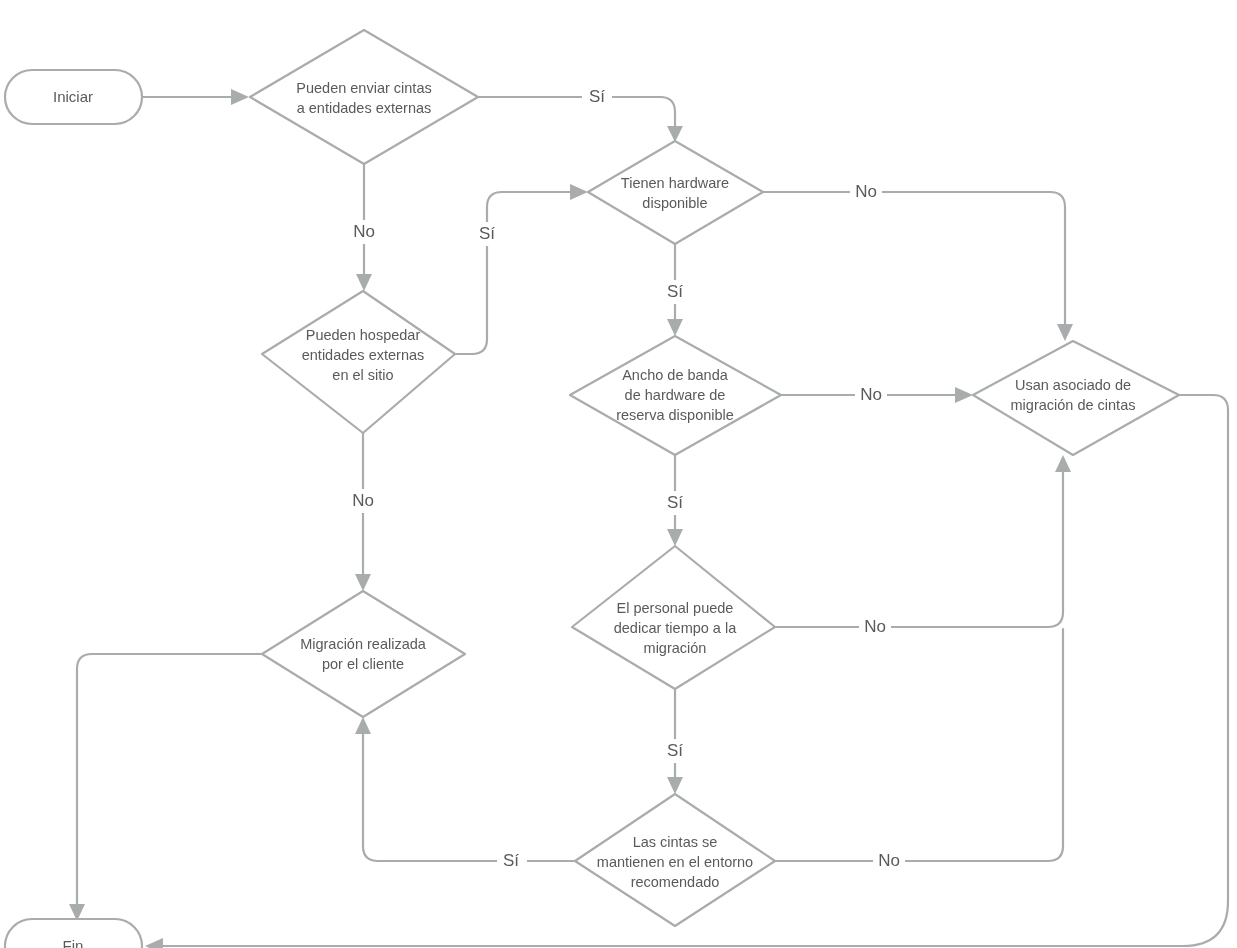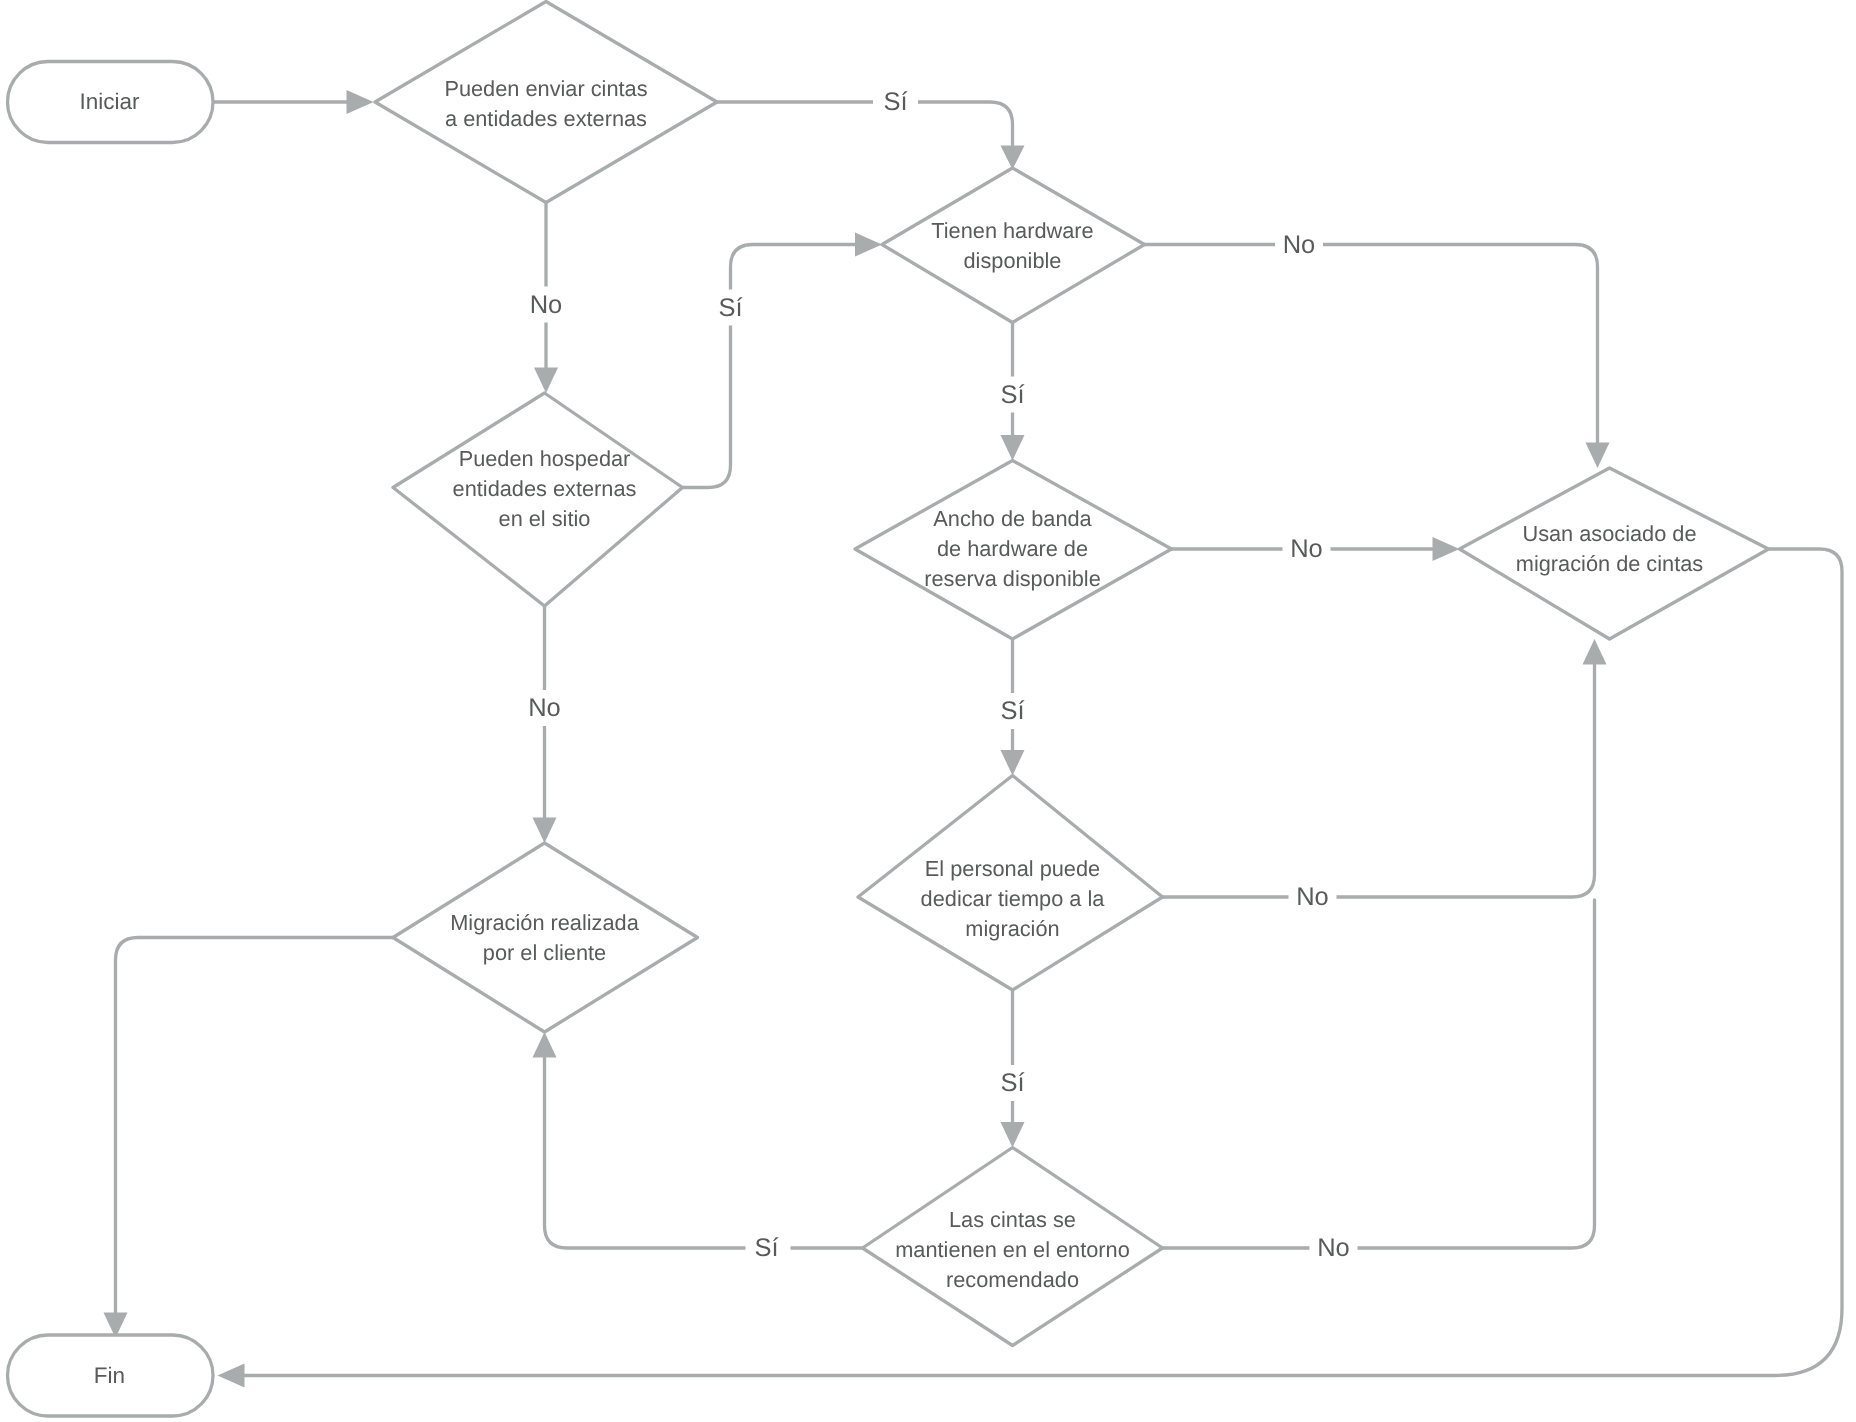--- a/index.html
+++ b/index.html
@@ -10,20 +10,21 @@
   body {
     width: 1237px;
     height: 948px;
     font-family: "Liberation Sans", sans-serif;
     overflow: hidden;
   }
   #flowchart-root {
     position: relative;
     width: 1237px;
     height: 836px;
+    margin-top: 29px;
   }
   svg#flow-svg {
     display: block;
     width: 1237px;
     height: 948px;
   }
   .node-shape {
     fill: #ffffff;
     stroke: #a9acac;
     stroke-width: 2.2;

